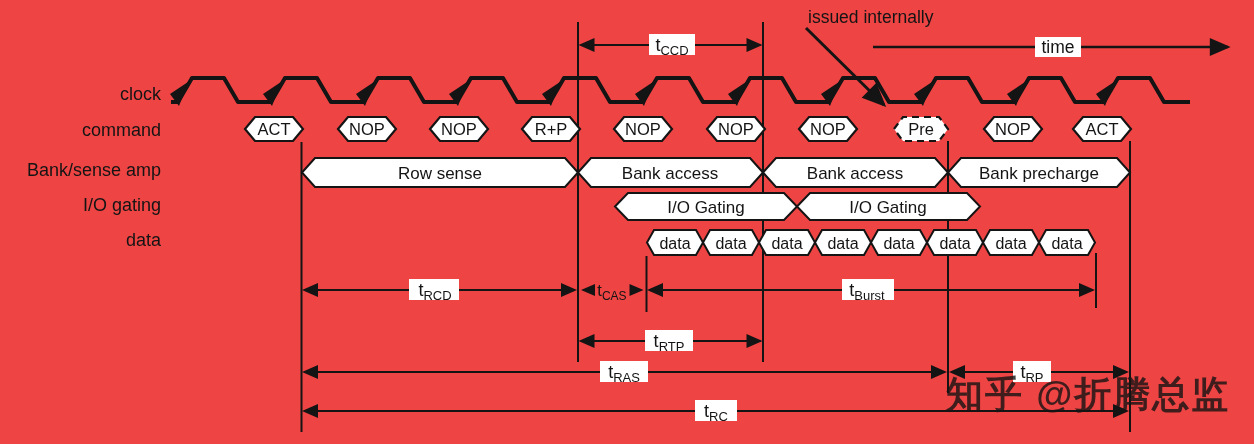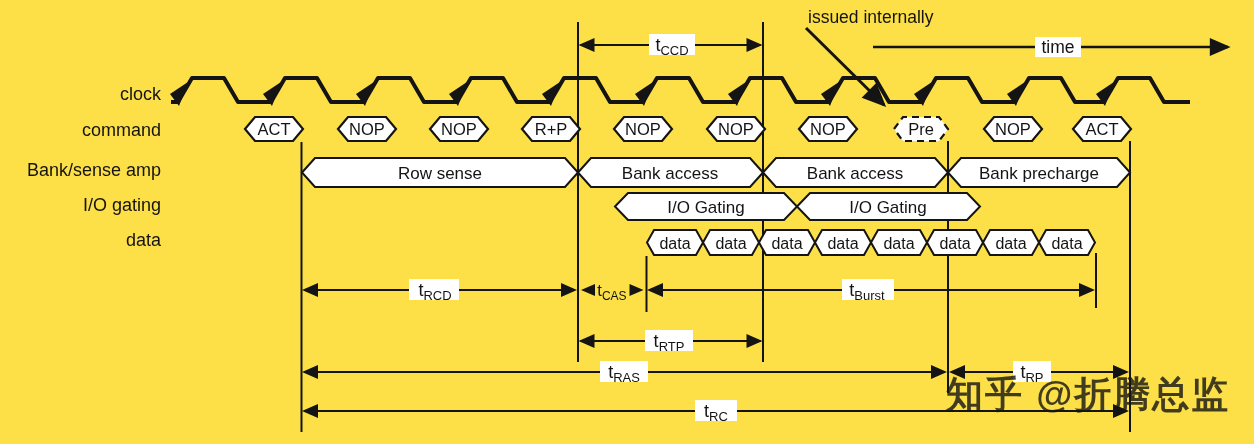--- a/index.html
+++ b/index.html
@@ -1,16 +1,16 @@
 <!DOCTYPE html>
 <html><head>
 <meta charset="utf-8">
 <style>
   html,body{margin:0;padding:0;background:#ffffff;}
-  .stage{position:relative;width:1254px;height:444px;background:#fde047;overflow:hidden;}
+  .stage{position:relative;width:1254px;height:444px;background:#ef4444;overflow:hidden;}
   svg{display:block;}
   text{font-family:"Liberation Sans","DejaVu Sans",sans-serif;fill:#141414;}
   .rowlbl{font-size:18px;}
   .cmdtxt{font-size:16.5px;}
   .bubtxt{font-size:17px;}
   .dattxt{font-size:16px;}
   .tbase{font-size:18px;}
   .tsub{font-size:13px;}
   .note{font-size:17.5px;}
   .wm{font-size:37px;font-weight:bold;letter-spacing:2px;}

